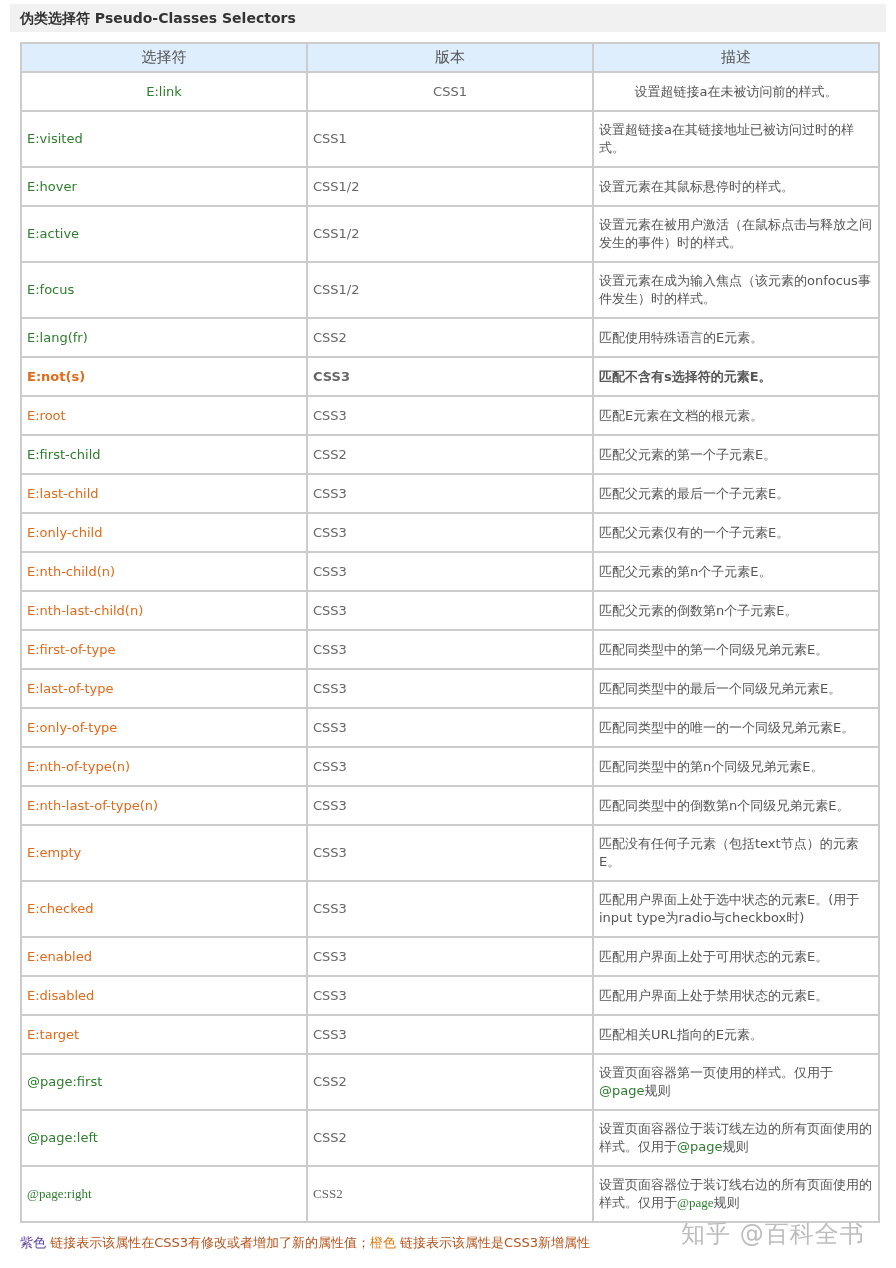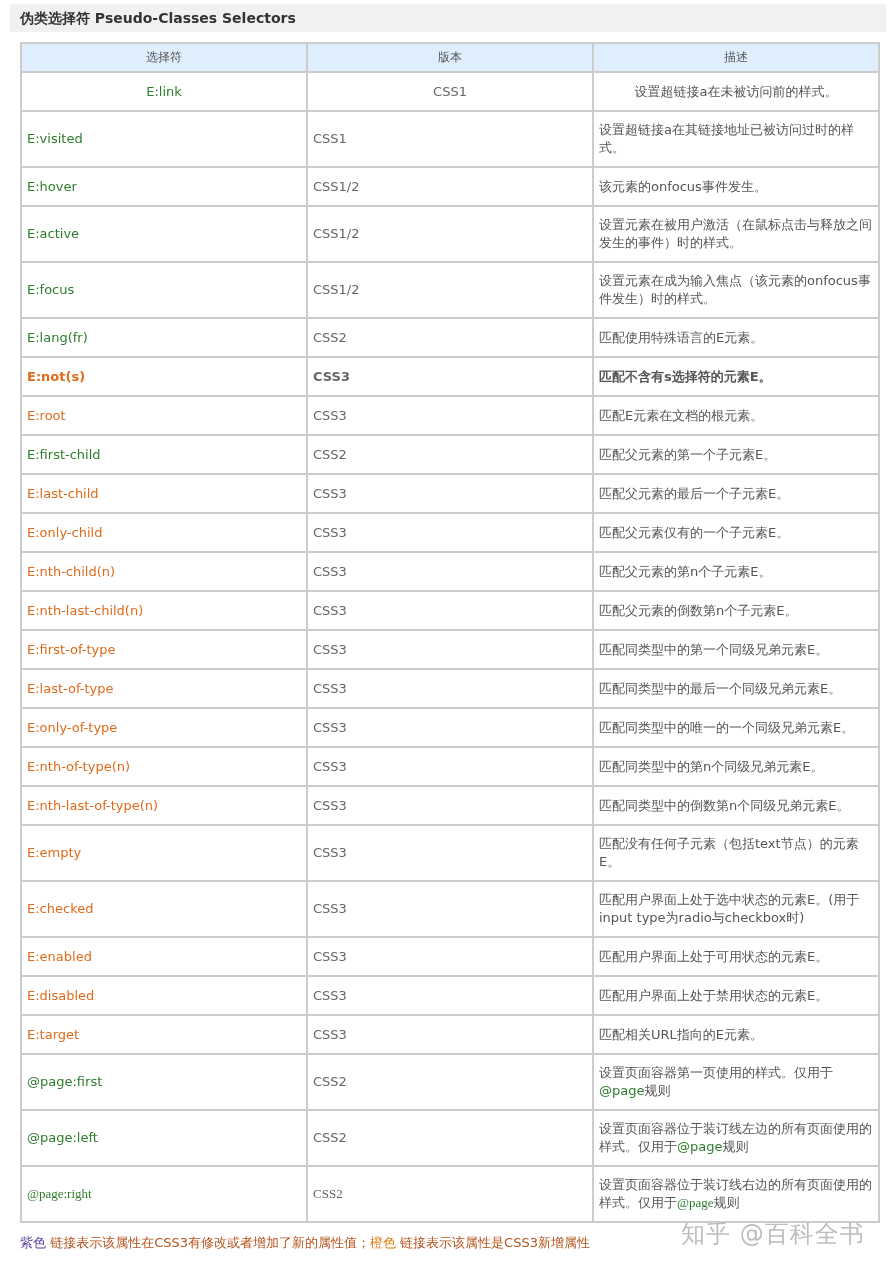--- a/index.html
+++ b/index.html
@@ -21,21 +21,21 @@
     border-collapse: collapse; table-layout: fixed;
   }
   table.selectors col.c1 { width: 286px; }
   table.selectors col.c2 { width: 286px; }
   table.selectors col.c3 { width: 286px; }
   table.selectors th, table.selectors td {
     border: 2px solid #cccccc; box-sizing: border-box;
   }
   table.selectors th {
     height: 29px; background: #dfeefc; font-weight: normal; color: #555555;
-    font-size: 12px; text-align: center;
+    font-size: 15px; text-align: center;
   }
   table.selectors td {
     padding: 0 5px; vertical-align: middle; font-size: 13px; line-height: 18px;
   }
   td.sel { color: #2d7d2d; }
   td.sel.css3 { color: #e06a1a; }
   td.ver { color: #666666; }
   td.desc { color: #555555; font-size: 12.5px; }
   td.desc .hl { color: #2d7d2d; }
   .footer-note {
@@ -76,21 +76,21 @@
         <td class="desc">设置超链接a在未被访问前的样式。</td>
       </tr>
       <tr style="height: 56px;">
         <td class="sel">E:visited</td>
         <td class="ver">CSS1</td>
         <td class="desc">设置超链接a在其链接地址已被访问过时的样式。</td>
       </tr>
       <tr style="height: 39px;">
         <td class="sel">E:hover</td>
         <td class="ver">CSS1/2</td>
-        <td class="desc">该元素的onfocus事件发生。</td>
+        <td class="desc">设置元素在其鼠标悬停时的样式。</td>
       </tr>
       <tr style="height: 56px;">
         <td class="sel">E:active</td>
         <td class="ver">CSS1/2</td>
         <td class="desc">设置元素在被用户激活（在鼠标点击与释放之间发生的事件）时的样式。</td>
       </tr>
       <tr style="height: 56px;">
         <td class="sel">E:focus</td>
         <td class="ver">CSS1/2</td>
         <td class="desc">设置元素在成为输入焦点（该元素的onfocus事件发生）时的样式。</td>

